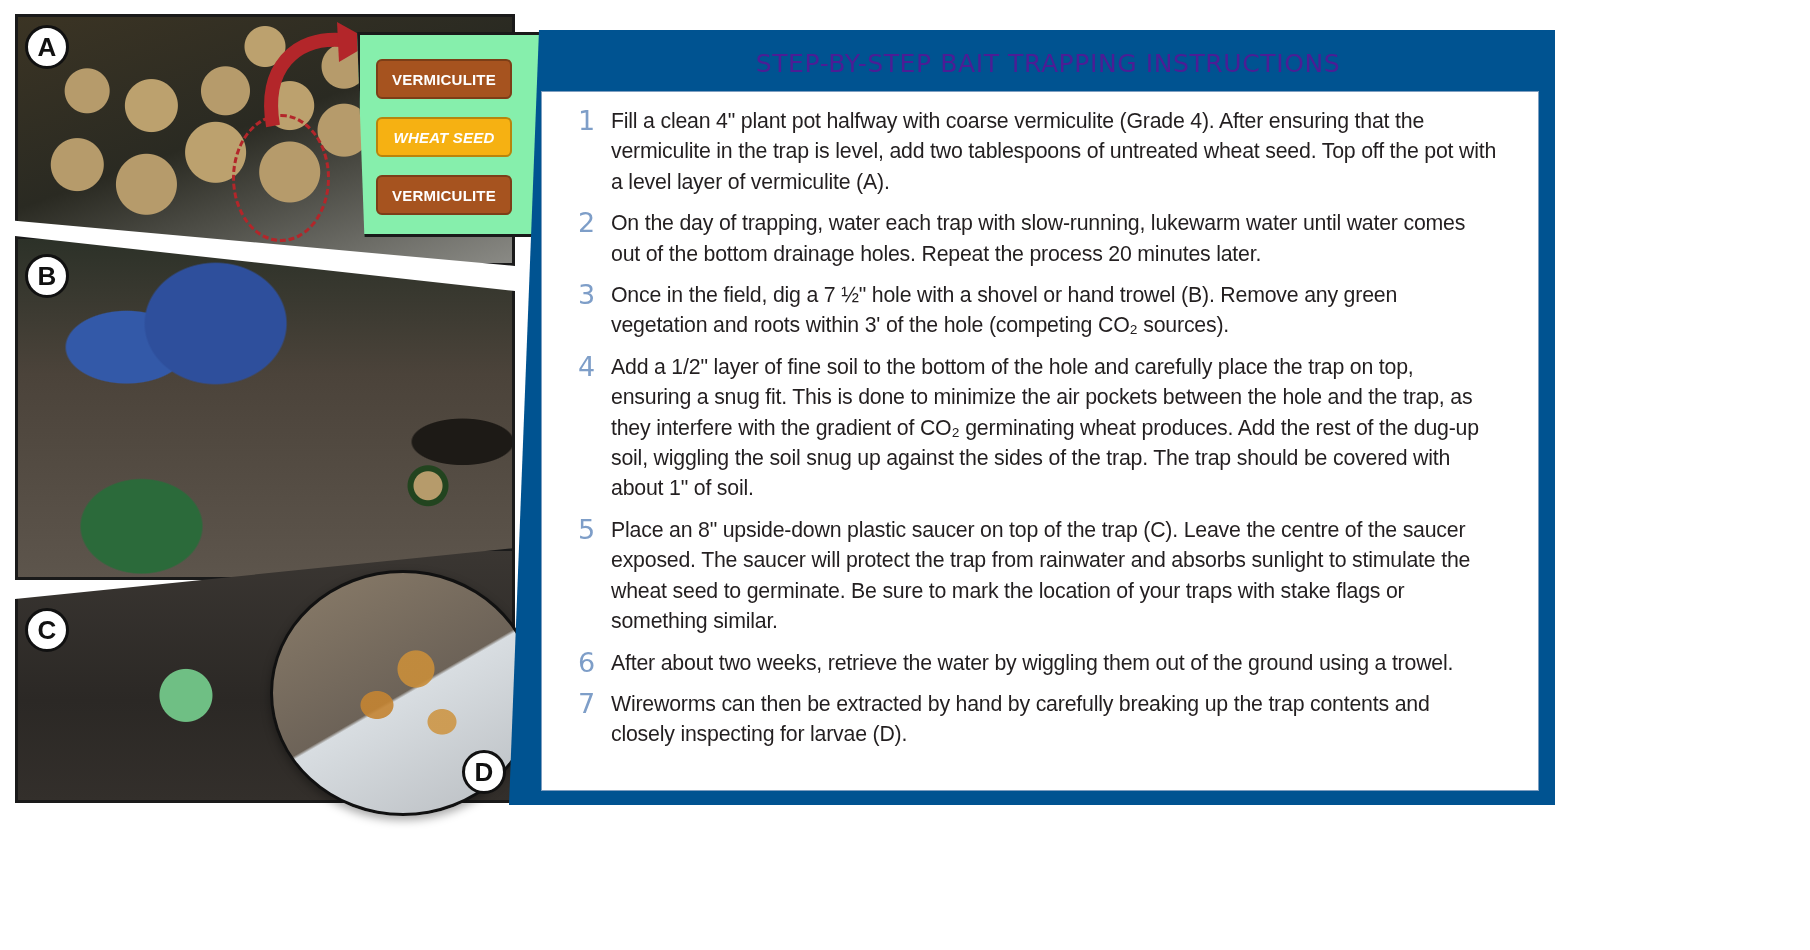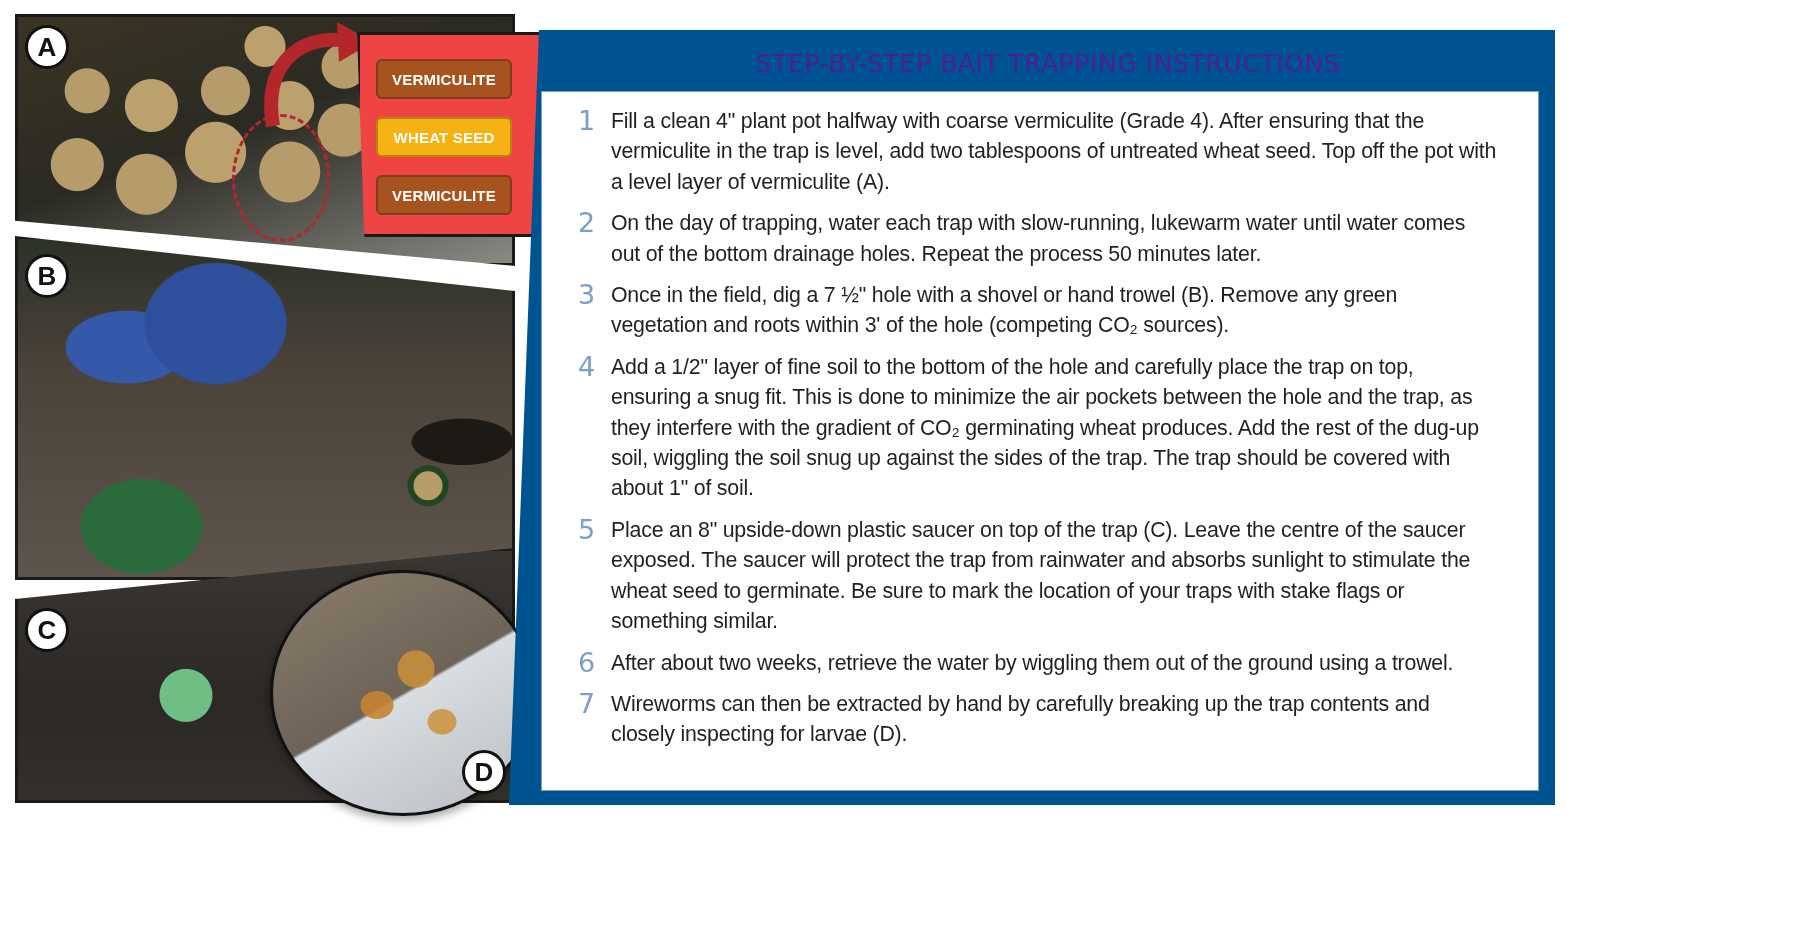--- a/index.html
+++ b/index.html
@@ -48,30 +48,30 @@
   #badge-b { left: 25px; top: 254px; }
   #badge-c { left: 25px; top: 608px; }
   #badge-d { left: 462px; top: 750px; }
 
   .dashed-circle { position: absolute; left: 232px; top: 114px; width: 98px; height: 128px;
                    border: 3px dashed #b3262a; border-radius: 50%; box-sizing: border-box; }
   .red-arrow { position: absolute; left: 255px; top: 18px; width: 120px; height: 110px; }
 
   
   #layer-card { position: absolute; left: 357px; top: 32px; width: 185px; height: 205px;
-                background: #ef4444; border: 3px solid #1a1a1a; box-sizing: border-box;
+                background: #86efac; border: 3px solid #1a1a1a; box-sizing: border-box;
                 clip-path: polygon(0 0, 100% 0, 96% 100%, 4% 100%); }
   .layer { position: absolute; left: 16px; width: 136px; height: 40px; border-radius: 6px;
            color: #fff; font-weight: bold; font-size: 15px; letter-spacing: 0.2px;
            display: flex; align-items: center; justify-content: center;
            box-shadow: inset 0 0 0 2px rgba(0,0,0,0.25); }
   .layer.brown { background: #a6531f; }
   .layer.yellow { background: #f6b112; }
   #layer-0 { top: 24px; }
-  #layer-1 { top: 82px; }
+  #layer-1 { top: 82px; font-style: italic; }
   #layer-2 { top: 140px; }
 
   
   #magnifier { position: absolute; left: 270px; top: 570px; width: 266px; height: 246px;
                border-radius: 50%; border: 3px solid #111; box-sizing: border-box; overflow: hidden;
                background:
                  radial-gradient(ellipse at 55% 40%, rgba(201,142,58,0.9) 0 18px, transparent 19px),
                  radial-gradient(ellipse at 40% 55%, rgba(196,132,50,0.9) 0 16px, transparent 17px),
                  radial-gradient(ellipse at 65% 62%, rgba(205,150,70,0.9) 0 14px, transparent 15px),
                  linear-gradient(150deg, #8b7d6a 0%, #6d6358 50%, #d8dde1 51%, #b8bcc0 100%);
@@ -124,21 +124,21 @@
 <div id="instr-title">STEP-BY-STEP BAIT TRAPPING INSTRUCTIONS</div>
 <div id="instr-inner"></div>
 
 <div id="steps">
   <div class="step">
     <span class="step-num">1</span>
     <span class="step-text">Fill a clean 4" plant pot halfway with coarse vermiculite (Grade 4). After ensuring that the vermiculite in the trap is level, add two tablespoons of untreated wheat seed. Top off the pot with a level layer of vermiculite (A).</span>
   </div>
   <div class="step">
     <span class="step-num">2</span>
-    <span class="step-text">On the day of trapping, water each trap with slow-running, lukewarm water until water comes out of the bottom drainage holes. Repeat the process 50 minutes later.</span>
+    <span class="step-text">On the day of trapping, water each trap with slow-running, lukewarm water until water comes out of the bottom drainage holes. Repeat the process 20 minutes later.</span>
   </div>
   <div class="step">
     <span class="step-num">3</span>
     <span class="step-text">Once in the field, dig a 7 ½" hole with a shovel or hand trowel (B). Remove any green vegetation and roots within 3' of the hole (competing CO₂ sources).</span>
   </div>
   <div class="step">
     <span class="step-num">4</span>
     <span class="step-text">Add a 1/2" layer of fine soil to the bottom of the hole and carefully place the trap on top, ensuring a snug fit. This is done to minimize the air pockets between the hole and the trap, as they interfere with the gradient of CO₂ germinating wheat produces. Add the rest of the dug-up soil, wiggling the soil snug up against the sides of the trap. The trap should be covered with about 1" of soil.</span>
   </div>
   <div class="step">

